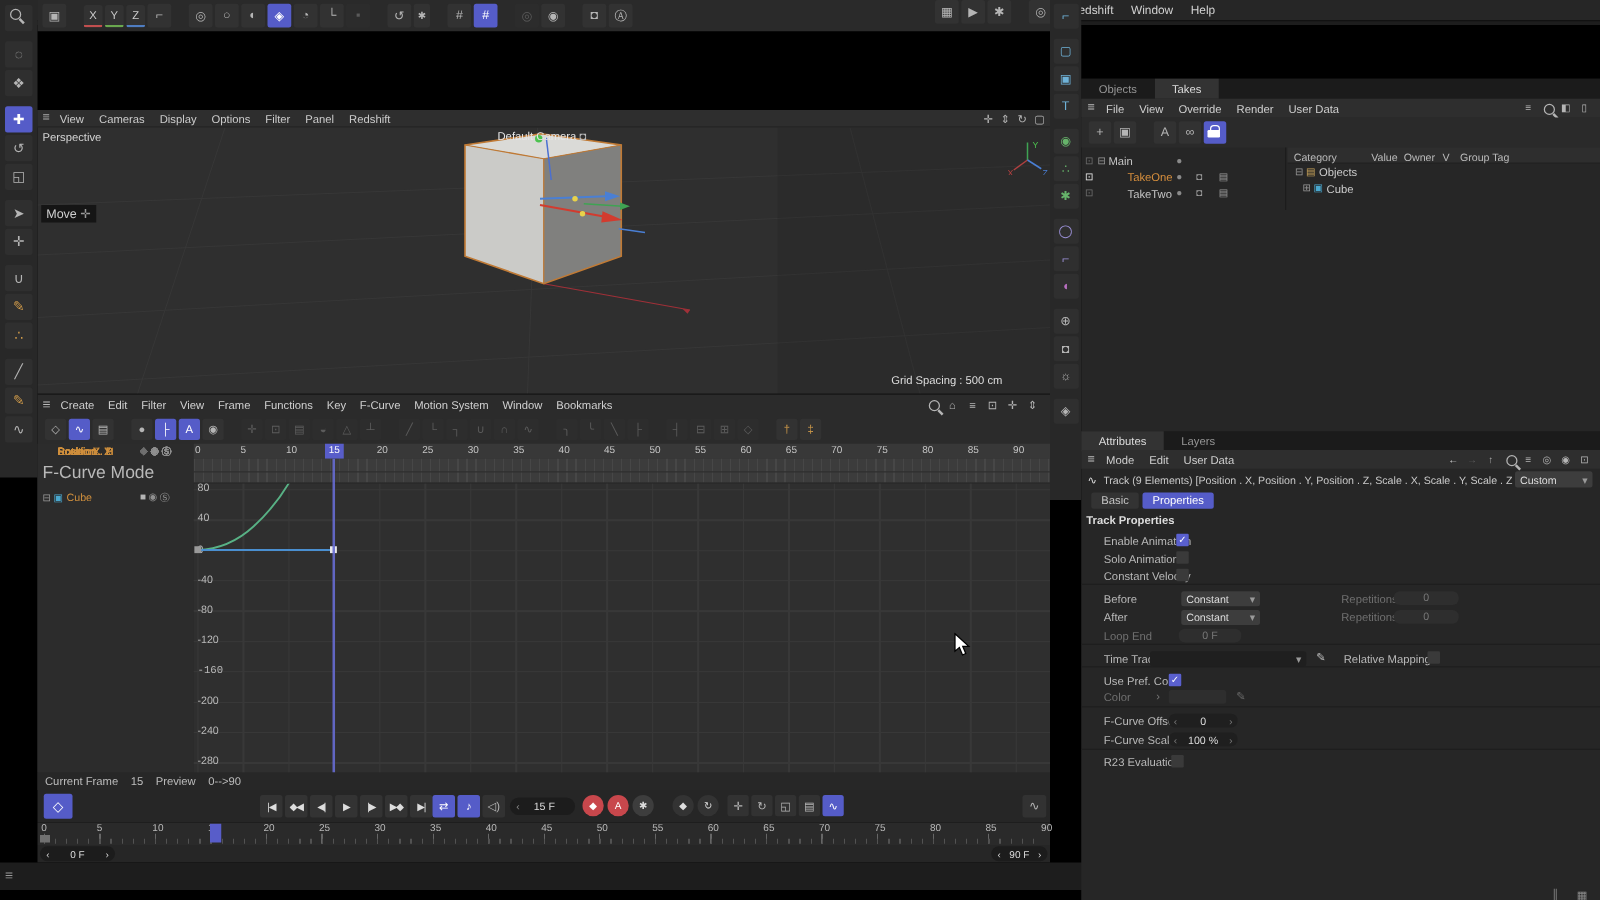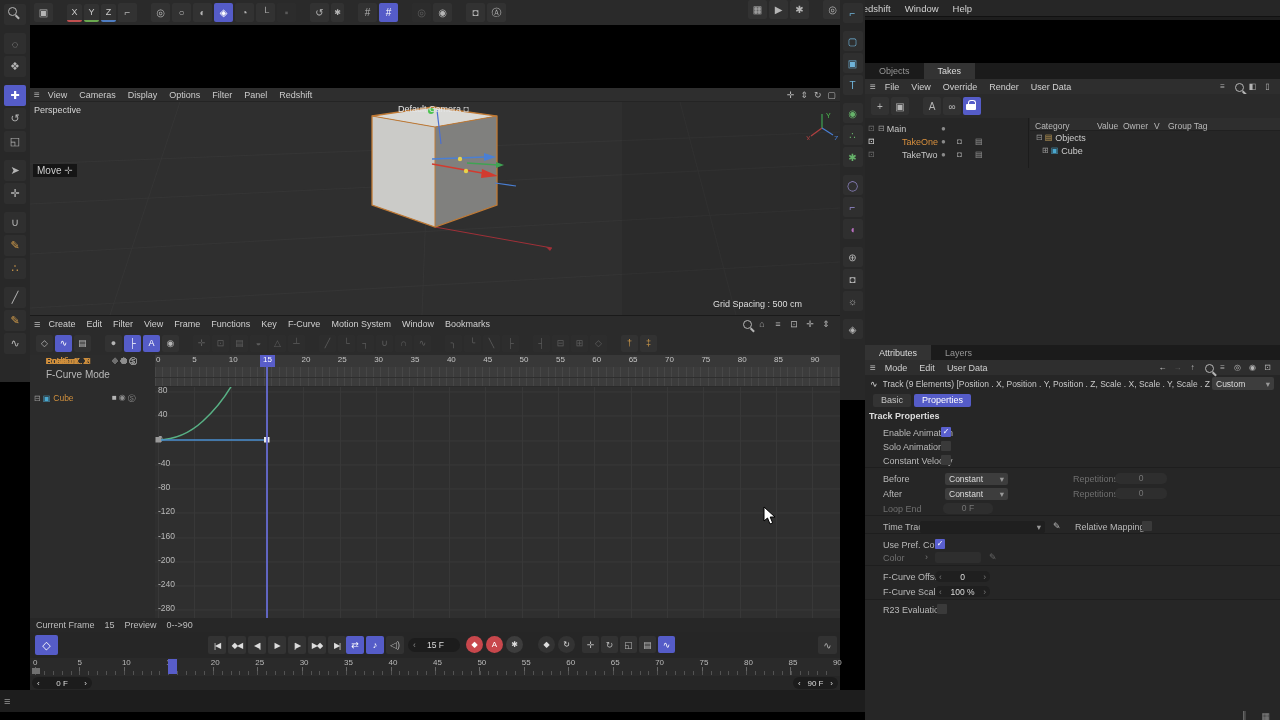--- a/index.html
+++ b/index.html
@@ -68,21 +68,21 @@
 .timeline{position:absolute;left:30px;top:315px;width:810px;height:317px;background:#2b2b2b;border-top:1px solid #1a1a1a}
 .tl-menu{height:15px;display:flex;align-items:center;padding-left:4px}
 .tl-menu .burger{color:#bbb;margin-right:8px;font-size:11px}
 .tl-menu span.mi{font-size:9px;color:#d0d0d0;margin-right:11px;white-space:nowrap}
 .tl-menu-icons{margin-left:auto;display:flex;margin-right:5px}
 .tl-menu-icons .tb{background:transparent;width:14px;height:13px;font-size:9px}
 .tl-toolbar{height:24px;display:flex;align-items:center;padding-left:6px}
 .tl-toolbar .tb{width:17px;height:17px;font-size:9px}
 .tl-body{position:absolute;left:0;top:39px;right:0;bottom:14px}
 .tl-tracks{position:absolute;left:0;top:0;width:125px;height:100%;background:#2c2c2c}
-.fcmode{position:absolute;left:16px;top:14px;color:#b9b9b9;font-size:10px}
+.fcmode{position:absolute;left:4px;top:14px;color:#b9b9b9;font-size:14px}
 .trackrow{position:absolute;left:0;height:12px;width:125px;display:flex;align-items:center;font-size:8.5px;color:#cf8f3d;white-space:nowrap}
 .trackrow .exp{color:#999;margin:0 2px 0 4px;font-size:8px}
 .trackrow .cicon{color:#4aa8cf;margin-right:3px;font-size:8px}
 .trow-icons{position:absolute;left:82px;display:flex}
 .trow-icons span{font-size:8px;color:#8f8f8f;margin-right:2px}
 .tl-curve{position:absolute;left:125px;top:0;right:0;height:100%;background:#2f2f2f}
 .tl-ruler{position:absolute;left:0;top:0;right:0;height:12px;background:#383838;display:flex;overflow:hidden}
 .tl-ruler span{width:36.36px;flex:none;font-size:8px;color:#c5c5c5;padding-left:1px}
 .ruler-ph{position:absolute;left:105px;top:0;width:15px;height:12px;background:#585dc9;color:#fff;font-size:8px;text-align:center}
 .tl-summary{position:absolute;left:0;top:12px;right:0;height:20px;background:repeating-linear-gradient(to right,#474747 0 1px,#3c3c3c 1px 7.27px);border-bottom:1px solid #2a2a2a}
@@ -565,21 +565,21 @@
       <div class="ruler-ph">15</div>
       <div class="tl-summary"></div>
       <div class="tl-graph">
         <div>
             <span class="vlabel" style="top: -2px;">80</span>
             <span class="vlabel" style="top: 22px;">40</span>
             <span class="vlabel" style="top: 47px;">0</span>
             <span class="vlabel" style="top: 71px;">-40</span>
             <span class="vlabel" style="top: 95px;">-80</span>
             <span class="vlabel" style="top: 119px;">-120</span>
-            <span class="vlabel" style="top: 144px;">-160</span>
+            <span class="vlabel" style="top: 144px; font-family: Liberation Mono, monospace;">-160</span>
             <span class="vlabel" style="top: 168px;">-200</span>
             <span class="vlabel" style="top: 192px;">-240</span>
             <span class="vlabel" style="top: 216px;">-280</span>
           </div>
         <svg width="685" height="231" style="position:absolute;left:0;top:0">
           <path d="M3,53 C20,52.5 35,46 48,34 C60,23 70,10 77,-2" fill="none" stroke="#58b185" stroke-width="1.5"></path>
           <line x1="3" y1="53" x2="112" y2="53" stroke="#4a8fd0" stroke-width="1.5"></line>
           <rect x="0.5" y="50" width="5.5" height="5.5" fill="#9a9a9a"></rect>
           <rect x="109" y="50" width="5.5" height="5.5" fill="#e9e9e9"></rect>
         </svg>

